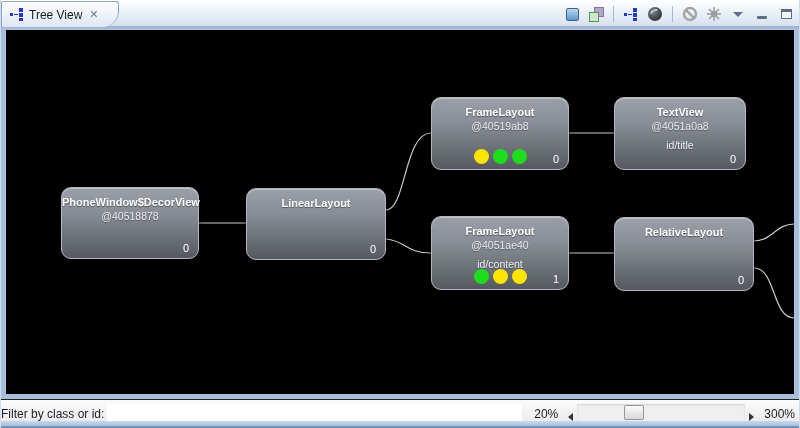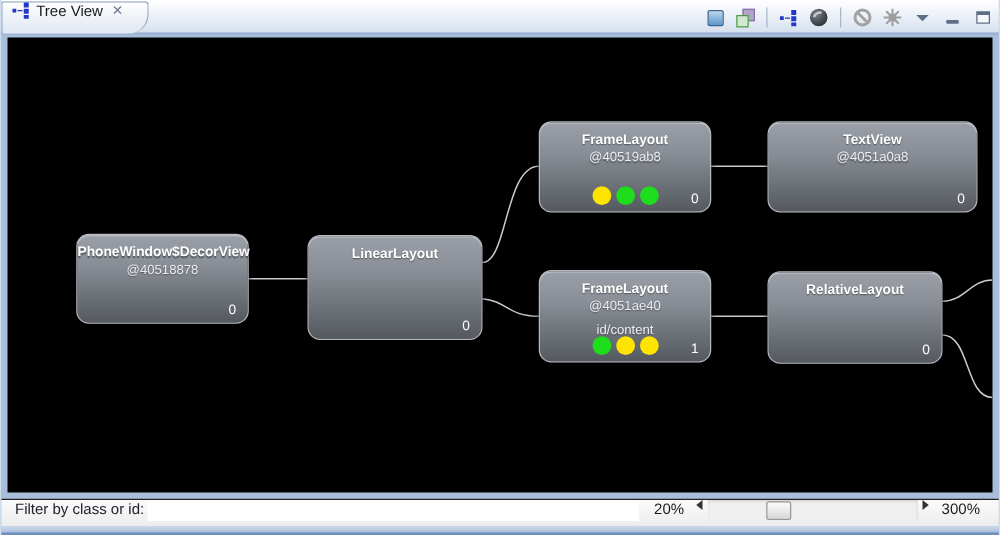--- a/index.html
+++ b/index.html
@@ -5,21 +5,21 @@
   * { margin:0; padding:0; box-sizing:border-box; }
   html,body { width:800px; height:428px; font-family:"Liberation Sans", sans-serif; }
   .window { position:relative; width:800px; height:428px; background:#aec2de; overflow:hidden;
             border-left:1px solid #cfdcec; border-right:1px solid #cfdcec; }
 
   
   .tabbar { position:absolute; left:0; top:0; width:800px; height:28px;
             background:linear-gradient(#ffffff, #e9eff7 55%, #d6e0ee);
             border-bottom:2px solid #9db4d4; display:flex; align-items:center; }
   .tab { position:relative; height:26px; margin-top:2px; padding:0 10px 0 8px;
-         display:flex; align-items:flex-start; gap:5px;
+         display:flex; align-items:center; gap:5px;
          background:linear-gradient(#fdfdfe, #dfe7f2);
          border:1px solid #8fa4c0; border-bottom:none;
          border-radius:2px 3px 16px 0; min-width:118px; }
   .tab-label { font-size:12px; color:#17191d; }
   .tab-close { font-size:11px; color:#6e7c92; padding:0 2px; cursor:default; }
   .toolbar { position:absolute; right:6px; top:3px; height:22px; display:flex; align-items:center; gap:6px; }
   .tbtn { width:18px; height:18px; display:flex; align-items:center; justify-content:center; }
   .tsep { width:1px; height:16px; background:#aab6c6; margin:0 2px; }
 
   
@@ -53,21 +53,21 @@
   .node-title { font-size:11px; font-weight:bold; margin-top:8px; text-shadow:0 1px 1px rgba(0,0,0,.45); }
   .node-addr  { font-size:10.5px; color:#e9ecef; margin-top:2px; text-shadow:0 1px 1px rgba(0,0,0,.35); }
   .node-id    { font-size:10.5px; color:#eef1f4; margin-top:7px; text-shadow:0 1px 1px rgba(0,0,0,.35); }
   .badges { position:absolute; left:0; right:0; bottom:5px; display:flex; justify-content:center; gap:4px; }
   .badge { width:15px; height:15px; border-radius:50%; }
   .node-count { position:absolute; right:9px; bottom:4px; font-size:11px; color:#fff; }
 
   
   .filterbar { position:absolute; left:0; top:399px; width:800px; height:22px;
                background:linear-gradient(#fbfbfb, #ececec); border-top:1px solid #222;
-               display:flex; align-items:flex-start; padding:0 11px; }
+               display:flex; align-items:flex-end; padding:0 0; }
   .filter-label { font-size:12px; color:#22222e; white-space:nowrap; }
   .filter-input { flex:1; height:17px; margin:0 6px 0 3px; border:none; background:#ffffff;
                   font-size:12px; font-family:"Liberation Sans", sans-serif; outline:none; }
   .zoom-min, .zoom-max { font-size:12px; color:#1a1a1a; padding:0 6px; }
   .arrow { width:0; height:0; border-top:4px solid transparent; border-bottom:4px solid transparent; }
   .arrow-left  { border-right:5px solid #333; margin:0 4px; }
   .arrow-right { border-left:5px solid #333; margin:0 4px; }
   .zoom-track { position:relative; width:168px; height:17px; background:#efefef;
                 box-shadow:inset 0 1px 2px rgba(0,0,0,.12); }
   .zoom-thumb { position:absolute; left:47px; top:1px; width:20px; height:15px;
@@ -159,37 +159,38 @@
           <path d="M563,103 L608,103" fill="none" stroke="#c8cacc" stroke-width="1.2"></path>
           <path d="M563,223 L608,223" fill="none" stroke="#c8cacc" stroke-width="1.2"></path>
           <path d="M748,211 C766,211 770,194 788,194" fill="none" stroke="#c8cacc" stroke-width="1.2"></path>
           <path d="M748,238 C770,238 766,288 788,288" fill="none" stroke="#c8cacc" stroke-width="1.2"></path>
         </svg>
     <div class="node" style="left: 55px; top: 157px; width: 138px; height: 72px; text-align: center;">
           <div class="node-title">PhoneWindow$DecorView</div>
           <div class="node-addr">@40518878</div>
           <div class="node-count">0</div>
         </div>
-        <div class="node" style="left: 240px; top: 158px; width: 140px; height: 84px;">
+        <div class="node" style="left: 240px; top: 158px; width: 140px; height: 72px;">
           <div class="node-title">LinearLayout</div>
           <div class="node-count">0</div>
         </div>
         <div class="node" style="left: 425px; top: 67px; width: 138px; height: 73px;">
           <div class="node-title">FrameLayout</div>
           <div class="node-addr">@40519ab8</div>
           <div class="badges">
             <span class="badge" style="background: rgb(255, 228, 0);"></span>
             <span class="badge" style="background: rgb(29, 221, 29);"></span>
             <span class="badge" style="background: rgb(29, 221, 29);"></span>
           </div>
           <div class="node-count">0</div>
         </div>
-        <div class="node" style="left: 608px; top: 67px; width: 168px; height: 73px;">
+        <div class="node" style="left: 608px; top: 67px; width: 132px; height: 73px;">
           <div class="node-title">TextView</div>
           <div class="node-addr">@4051a0a8</div>
+          <div class="node-id">id/title</div>
           <div class="node-count">0</div>
         </div>
         <div class="node" style="left: 425px; top: 186px; width: 138px; height: 74px;">
           <div class="node-title">FrameLayout</div>
           <div class="node-addr">@4051ae40</div>
           <div class="node-id">id/content</div>
           <div class="badges">
             <span class="badge" style="background: rgb(29, 221, 29);"></span>
             <span class="badge" style="background: rgb(255, 228, 0);"></span>
             <span class="badge" style="background: rgb(255, 228, 0);"></span>

